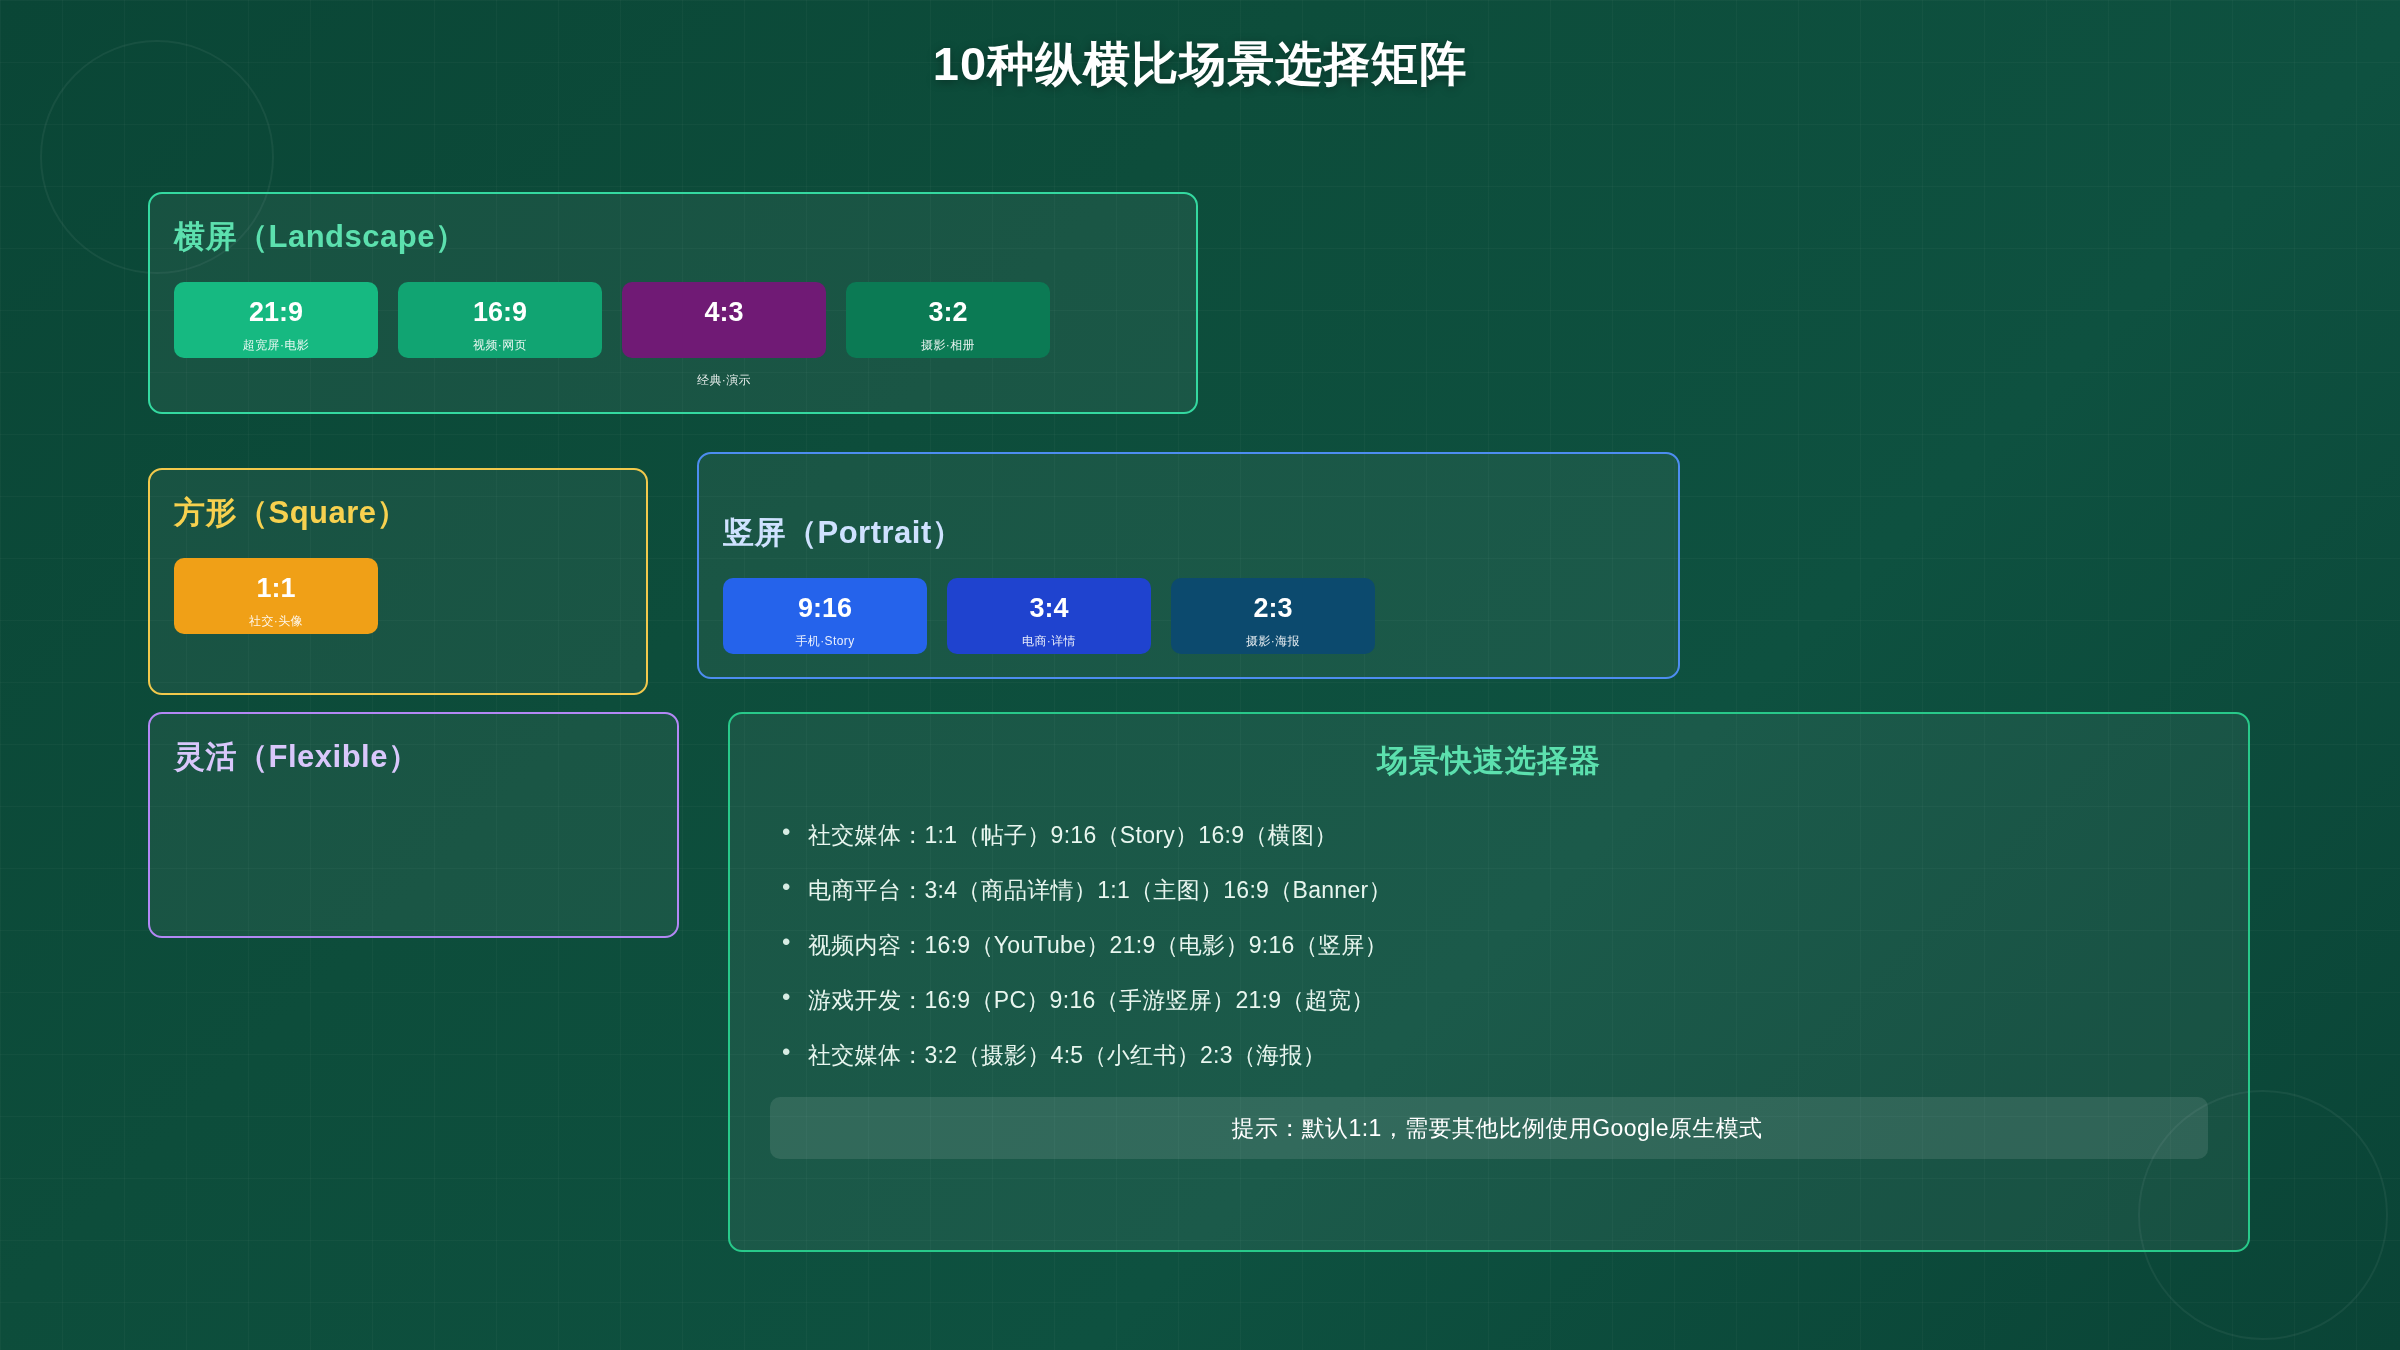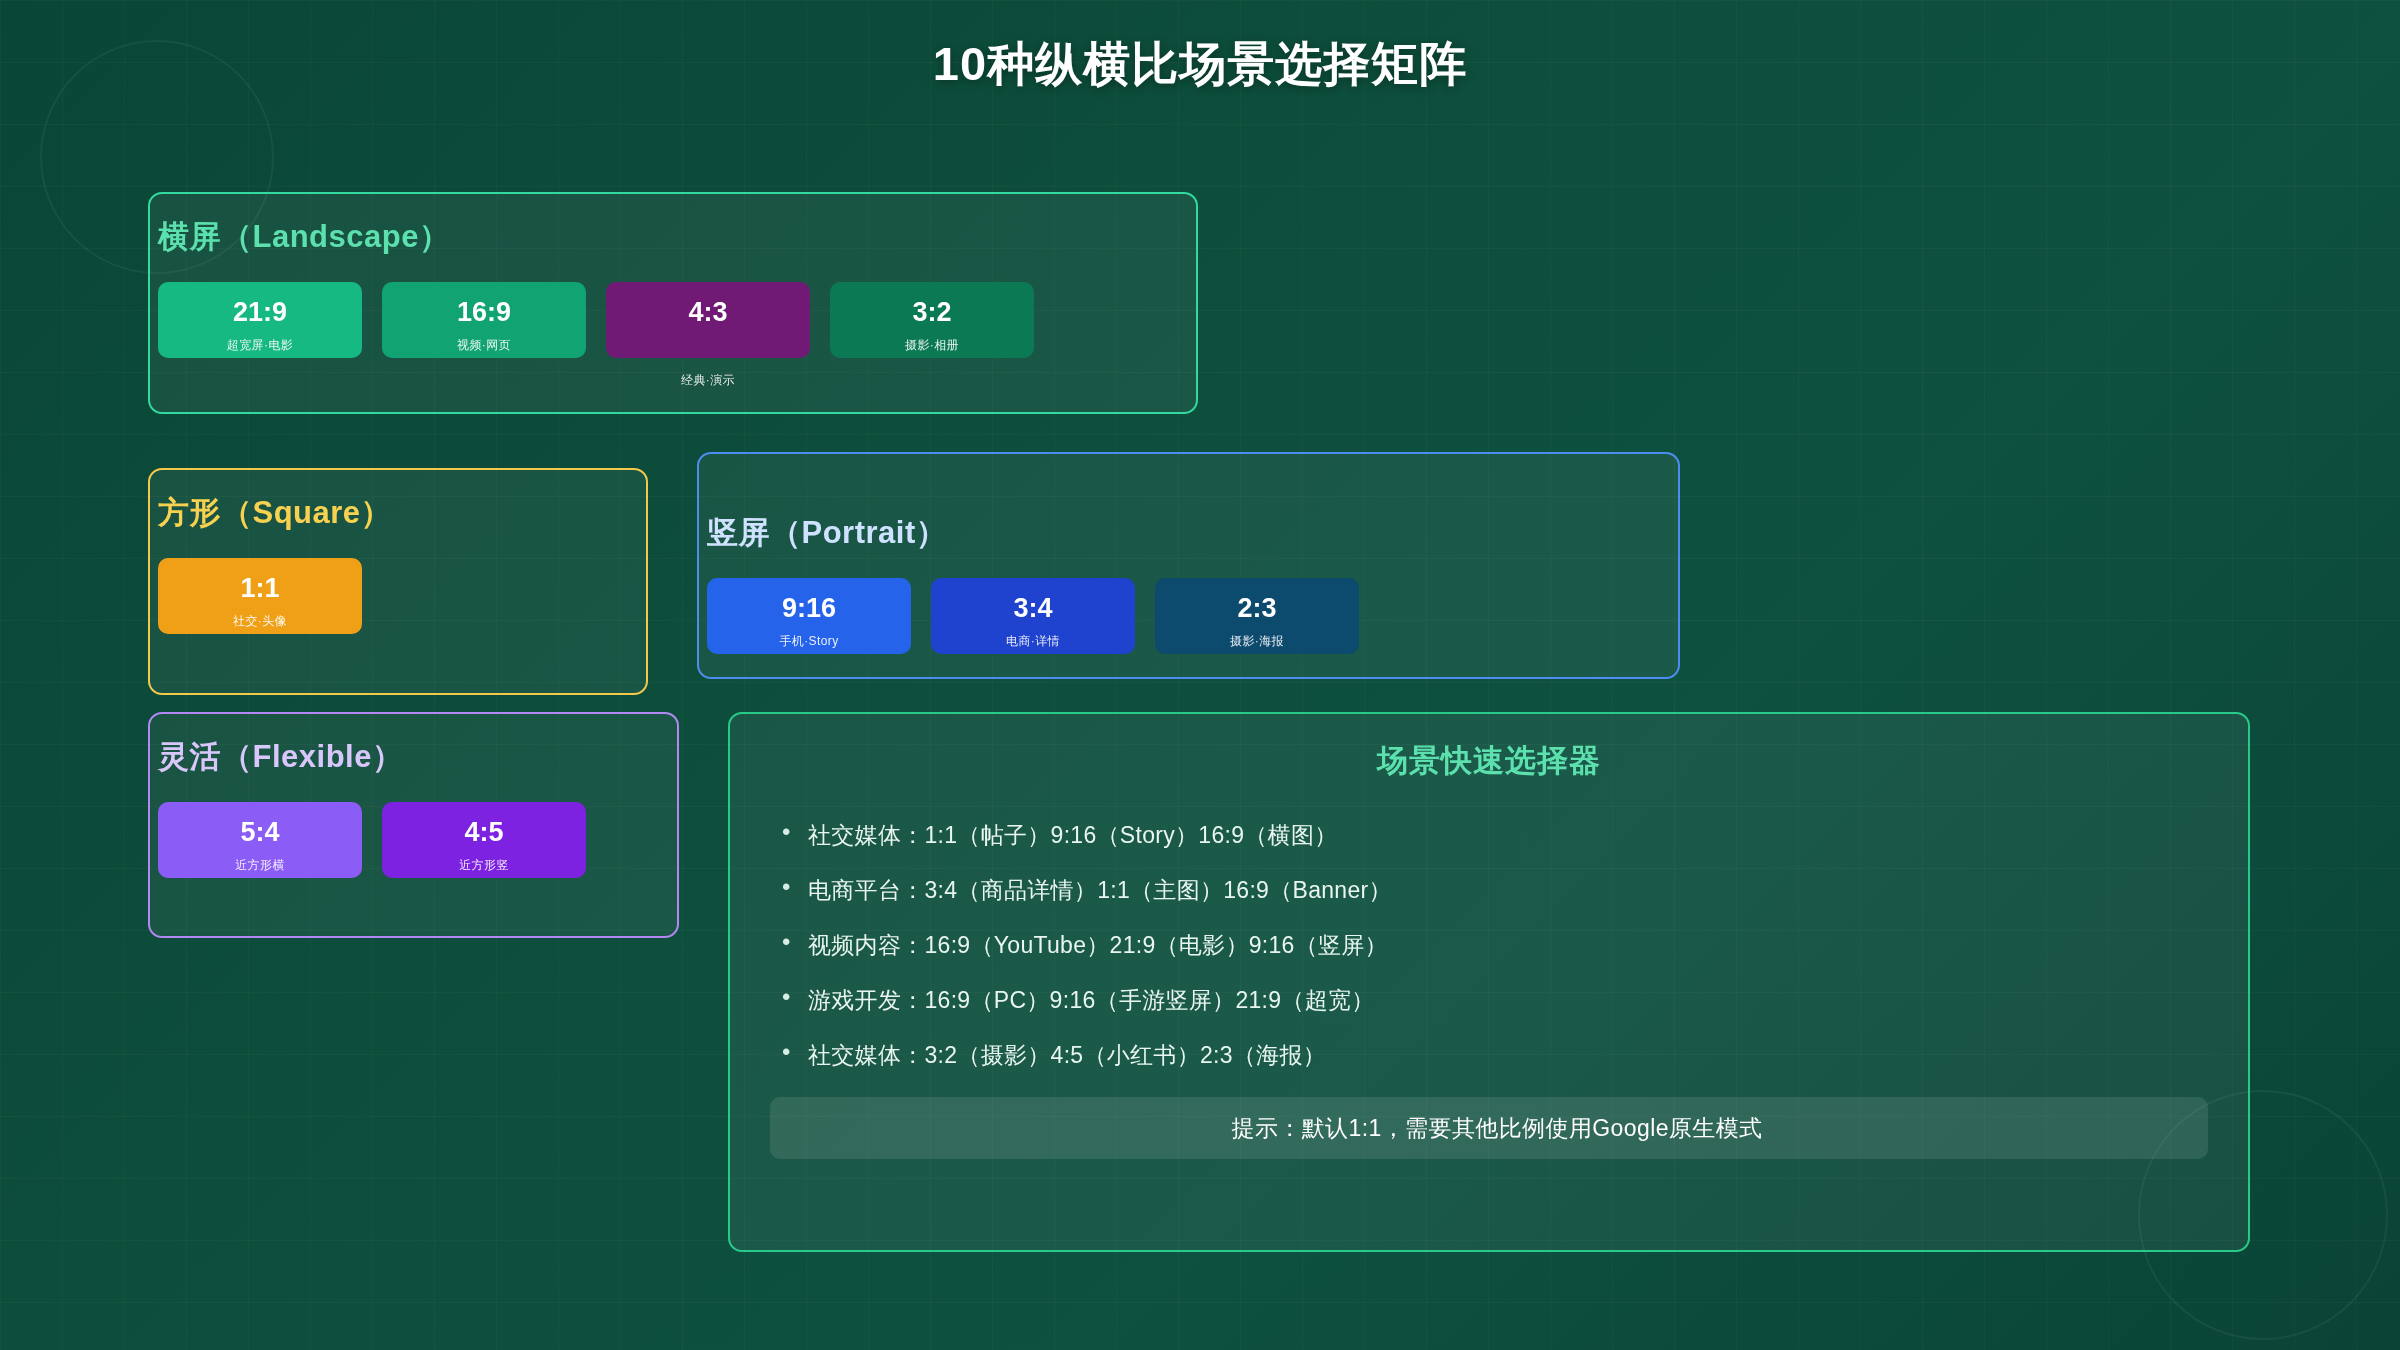--- a/index.html
+++ b/index.html
@@ -41,21 +41,21 @@
     letter-spacing:1px;
     text-shadow:0 2px 10px rgba(0,0,0,0.35);
   }
 
   
   .panel{
     position:absolute;
     border-radius:14px;
     border:2px solid;
     background:rgba(255,255,255,0.055);
-    padding:22px 8px;
+    padding:22px 24px;
   }
   .panel-title{
     font-size:31px; font-weight:bold;
     margin-bottom:24px;
     letter-spacing:0.5px;
   }
   .cards{ display:flex; gap:20px; }
   .ratio-card{
     border-radius:10px;
     padding:16px 10px 18px;
@@ -172,30 +172,20 @@
       </div>
       <div class="ratio-card" style="background: #0c4a6e;">
         <div class="ratio-value">2:3</div>
         <div class="ratio-desc">摄影·海报</div>
       </div>
     </div>
   </div>
 
   <div class="panel" id="panel-flexible">
     <div class="panel-title">灵活（Flexible）</div>
-    <div class="cards">
-      <div class="ratio-card" style="background: rgb(139, 92, 246);">
-        <div class="ratio-value">5:4</div>
-        <div class="ratio-desc">近方形横</div>
-      </div>
-      <div class="ratio-card" style="background: rgb(124, 34, 224);">
-        <div class="ratio-value">4:5</div>
-        <div class="ratio-desc">近方形竖</div>
-      </div>
-    </div>
   </div>
 
   <div id="panel-selector">
     <div class="selector-title">场景快速选择器</div>
     <ul class="selector-list">
       <li>社交媒体：1:1（帖子）9:16（Story）16:9（横图）</li>
       <li>电商平台：3:4（商品详情）1:1（主图）16:9（Banner）</li>
       <li>视频内容：16:9（YouTube）21:9（电影）9:16（竖屏）</li>
       <li>游戏开发：16:9（PC）9:16（手游竖屏）21:9（超宽）</li>
       <li>社交媒体：3:2（摄影）4:5（小红书）2:3（海报）</li>

